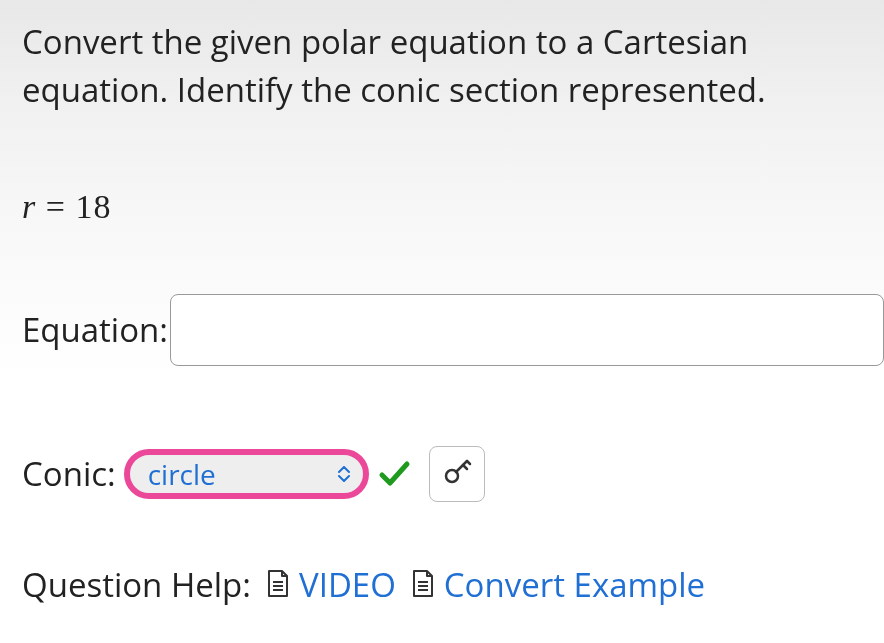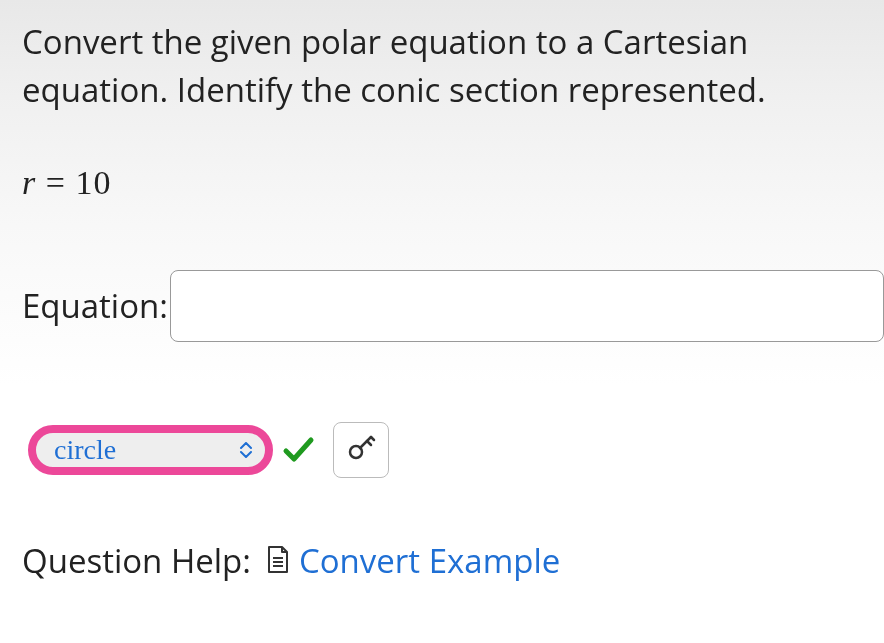--- a/index.html
+++ b/index.html
@@ -14,21 +14,21 @@
       background: linear-gradient(to bottom, #e8e8e8 0%, #f0f0f0 15%, #f8f8f8 35%, #ffffff 60%);
       color: #222;
       overflow: hidden;
       padding: 18px 0 0 22px;
     }
     .prompt {
       font-size: 33px;
       line-height: 1.45;
       color: #222;
       padding-right: 7px;
-      margin-bottom: 50px;
+      margin-bottom: 74px;
     }
     .equation-display {
       font-family: 'Cambria Math', 'STIX', 'Times New Roman', serif;
       font-size: 34px;
       margin-bottom: 68px;
       letter-spacing: 1px;
     }
     .equation-display .var {
       font-style: italic;
     }
@@ -54,27 +54,26 @@
     }
     .conic-row {
       display: flex;
       align-items: center;
       margin-bottom: 60px;
     }
     .select-wrap {
       position: relative;
       display: inline-flex;
       align-items: center;
-      border: 8px solid #ec4899;
+      border: 6px solid #ec4899;
       border-radius: 26px;
       background: #eeeeee;
       height: 50px;
       padding: 0 42px 0 18px;
       margin-left: 6px;
-      font-family: Liberation Serif, serif;
     }
     .select-value {
       color: #1f6fd4;
       font-size: 28px;
     }
     .select-arrows {
       position: absolute;
       right: 12px;
       top: 50%;
       transform: translateY(-50%);
@@ -126,29 +125,30 @@
     }
   </style>
 </head>
 <body>
 
 <div class="prompt">Convert the given polar equation to a Cartesian equation. Identify the conic section represented.</div>
 
 <div class="equation-display">
   <span class="var">r</span>
   <span> = </span>
-  <span>10</span>
+  <span>18</span>
 </div>
 
 <div class="row">
   <span class="label">Equation:</span>
   <input type="text" class="text-input" value="" style="">
 </div>
 
 <div class="conic-row">
+  <span class="label">Conic:</span>
   <div class="select-wrap select-wrap-spacer">
     <span class="select-value">circle</span>
     <span class="select-arrows">
       <svg width="14" height="8" viewBox="0 0 14 8">
           <path d="M2 6 L7 1 L12 6" stroke="#1f6fd4" stroke-width="2" fill="none" stroke-linecap="round" stroke-linejoin="round"></path>
         </svg>
       <svg width="14" height="8" viewBox="0 0 14 8">
           <path d="M2 2 L7 7 L12 2" stroke="#1f6fd4" stroke-width="2" fill="none" stroke-linecap="round" stroke-linejoin="round"></path>
         </svg>
     </span>
@@ -175,15 +175,27 @@
   <span class="help-link">
     <span class="doc-icon">
       <svg width="26" height="30" viewBox="0 0 26 30">
         <path d="M4 2 H17 L22 7 V27 H4 Z" stroke="#333" stroke-width="2" fill="none" stroke-linejoin="round"></path>
         <path d="M17 2 V7 H22" stroke="#333" stroke-width="2" fill="none" stroke-linejoin="round"></path>
         <line x1="8" y1="13" x2="18" y2="13" stroke="#333" stroke-width="2"></line>
         <line x1="8" y1="17" x2="18" y2="17" stroke="#333" stroke-width="2"></line>
         <line x1="8" y1="21" x2="18" y2="21" stroke="#333" stroke-width="2"></line>
       </svg>
     </span>
+    <span>VIDEO</span>
+  </span>
+  <span class="help-link">
+    <span class="doc-icon">
+      <svg width="26" height="30" viewBox="0 0 26 30">
+        <path d="M4 2 H17 L22 7 V27 H4 Z" stroke="#333" stroke-width="2" fill="none" stroke-linejoin="round"></path>
+        <path d="M17 2 V7 H22" stroke="#333" stroke-width="2" fill="none" stroke-linejoin="round"></path>
+        <line x1="8" y1="13" x2="18" y2="13" stroke="#333" stroke-width="2"></line>
+        <line x1="8" y1="17" x2="18" y2="17" stroke="#333" stroke-width="2"></line>
+        <line x1="8" y1="21" x2="18" y2="21" stroke="#333" stroke-width="2"></line>
+      </svg>
+    </span>
     <span>Convert Example</span>
   </span>
 </div>
 
 </body></html>

